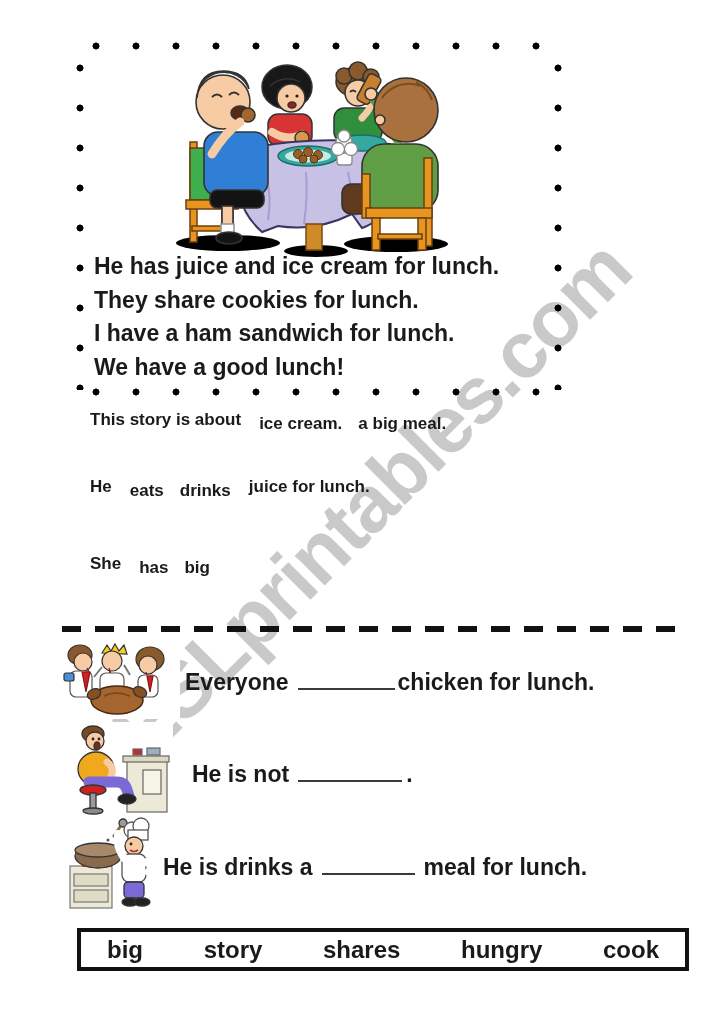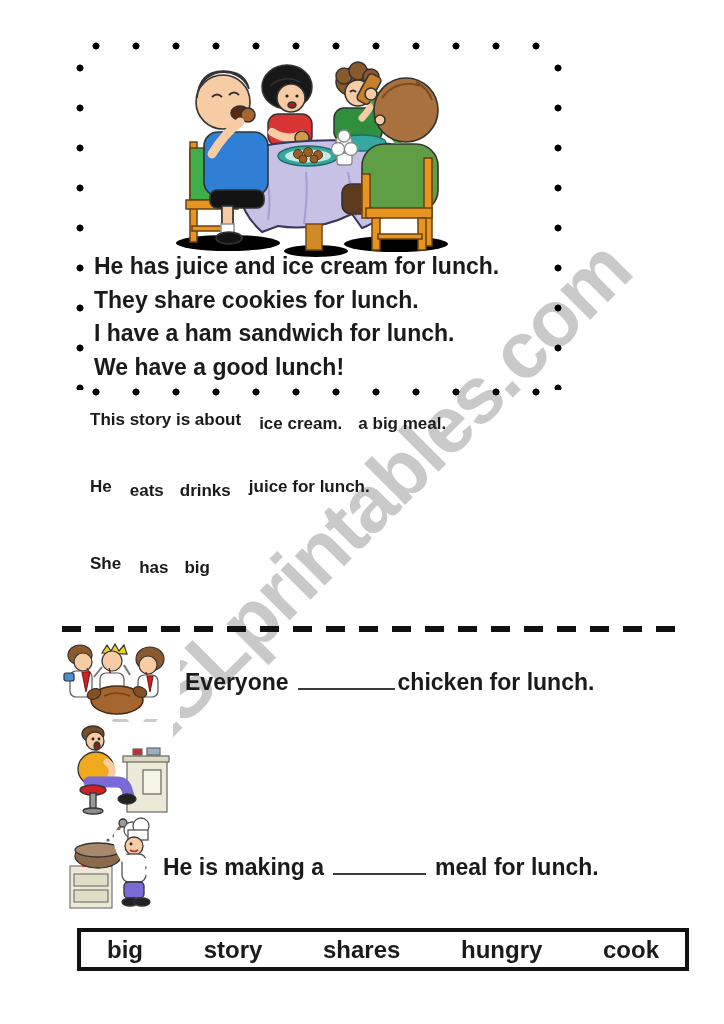--- a/index.html
+++ b/index.html
@@ -289,22 +289,25 @@
       <path d="M84,46 q8,4 2,10" fill="none" stroke="#fff" stroke-width="7" stroke-linecap="round"></path>
       <rect x="62" y="66" width="20" height="16" rx="4" fill="#7a6ad8"></rect>
       <ellipse cx="68" cy="86" rx="8" ry="4" fill="#222"></ellipse>
       <ellipse cx="80" cy="86" rx="8" ry="4" fill="#222"></ellipse>
     </g>
   </svg>
 
   <div class="fill-sentence s1">
     <span>Everyone</span><span class="blank"></span><span>chicken for lunch.</span>
   </div>
+  <div class="fill-sentence s2">
+    <span>He is not</span><span class="blank"></span><span>.</span>
+  </div>
   <div class="fill-sentence s3">
-    <span>He is making a</span><span class="blank"></span><span>meal for lunch.</span>
+    <span>He is drinks a</span><span class="blank"></span><span>meal for lunch.</span>
   </div>
 
   <div class="word-bank">
     <span>big</span>
     <span>story</span>
     <span>shares</span>
     <span>hungry</span>
     <span>cook</span>
   </div>
 

